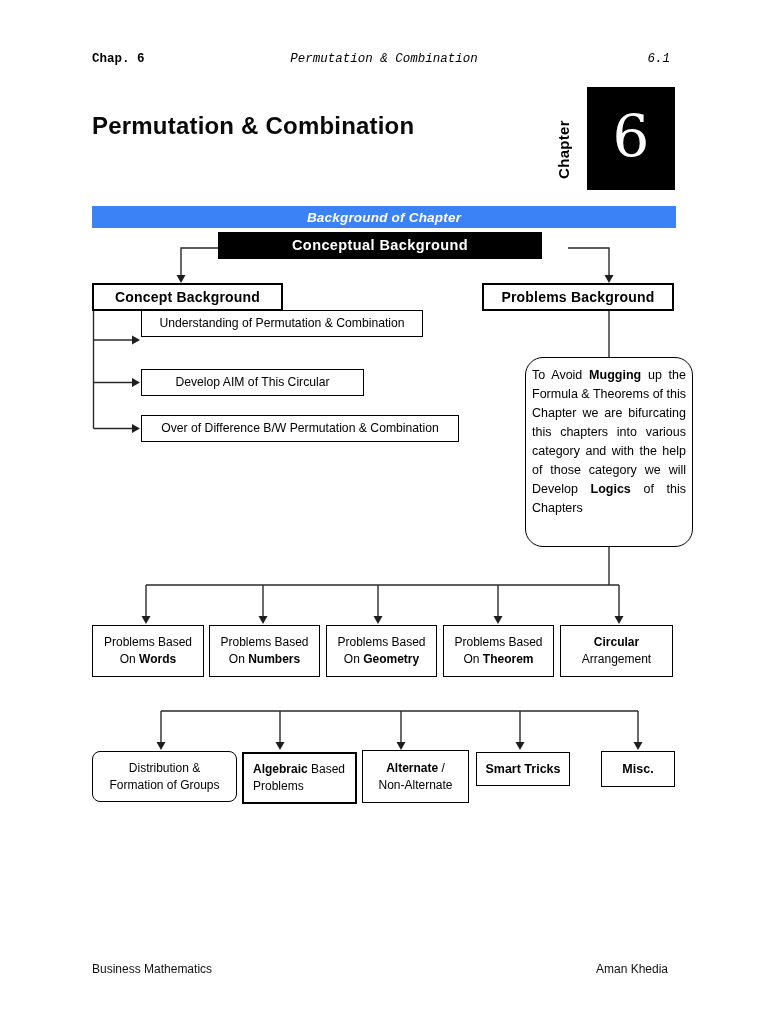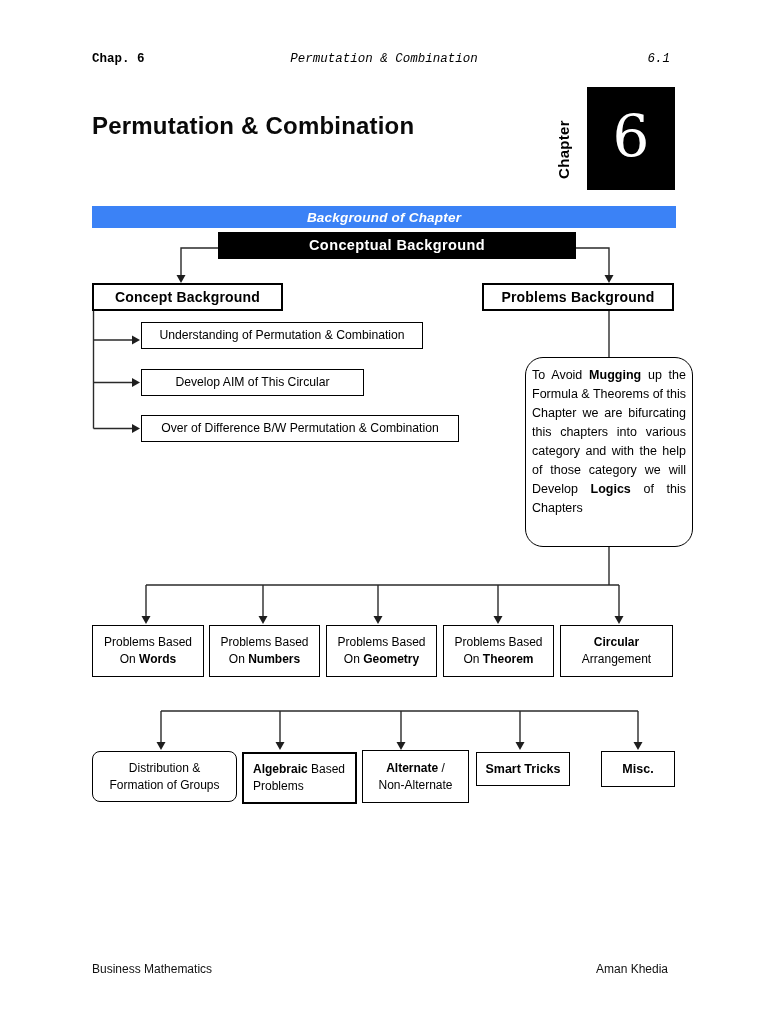--- a/index.html
+++ b/index.html
@@ -23,27 +23,27 @@
   .chapter-box{left:587px;top:87px;width:88px;height:103px;background:#000;color:#fff;
     display:flex;align-items:center;justify-content:center;
     font-family:"DejaVu Serif","Liberation Serif",serif;font-size:58px;line-height:1;padding-bottom:6px;}
   
   .section-bar{left:92px;top:206px;width:584px;height:22px;background:#3b82f6;color:#fff;
     display:flex;align-items:center;justify-content:center;
     font-size:13.5px;font-weight:bold;font-style:italic;letter-spacing:.2px;}
   
   .fbox{border:1.6px solid #000;background:#fff;display:flex;flex-direction:column;
     align-items:center;justify-content:center;text-align:center;font-size:12px;line-height:17px;}
-  .root-box{left:218px;top:232px;width:358px;height:27px;background:#000;color:#fff;
+  .root-box{left:218px;top:232px;width:324px;height:27px;background:#000;color:#fff;
     border:none;font-size:14.5px;font-weight:bold;letter-spacing:.4px;}
   .branch-box{border-width:2px;font-size:14px;font-weight:bold;letter-spacing:.2px;}
   .concept-box{left:92px;top:283px;width:191px;height:28px;}
   .problems-box{left:482px;top:283px;width:192px;height:28px;}
   .sub-box{height:27px;font-size:12.2px;}
-  .sub-1{left:141px;top:322px;width:282px;}
+  .sub-1{left:141px;top:310px;width:282px;}
   .sub-2{left:141px;top:369px;width:223px;}
   .sub-3{left:141px;top:415px;width:318px;}
   .note-box{left:525px;top:357px;width:168px;height:190px;border:1.8px solid #000;border-radius:18px;
     background:#fff;padding:8px 6px;font-size:12.5px;line-height:19px;text-align:justify;}
   .r1{top:625px;height:52px;}
   .r1-1{left:92px;width:112px;}
   .r1-2{left:209px;width:111px;}
   .r1-3{left:326px;width:111px;}
   .r1-4{left:443px;width:111px;}
   .r1-5{left:560px;width:113px;}

